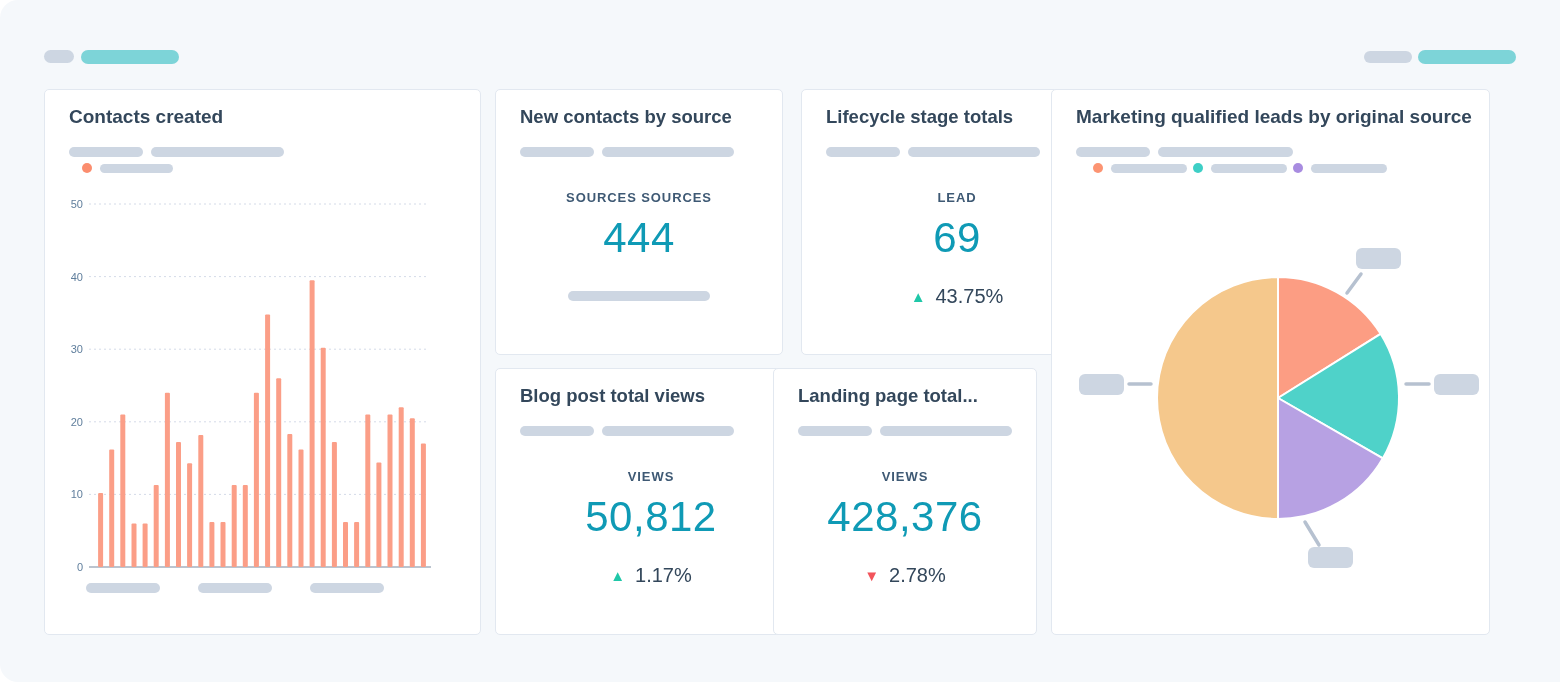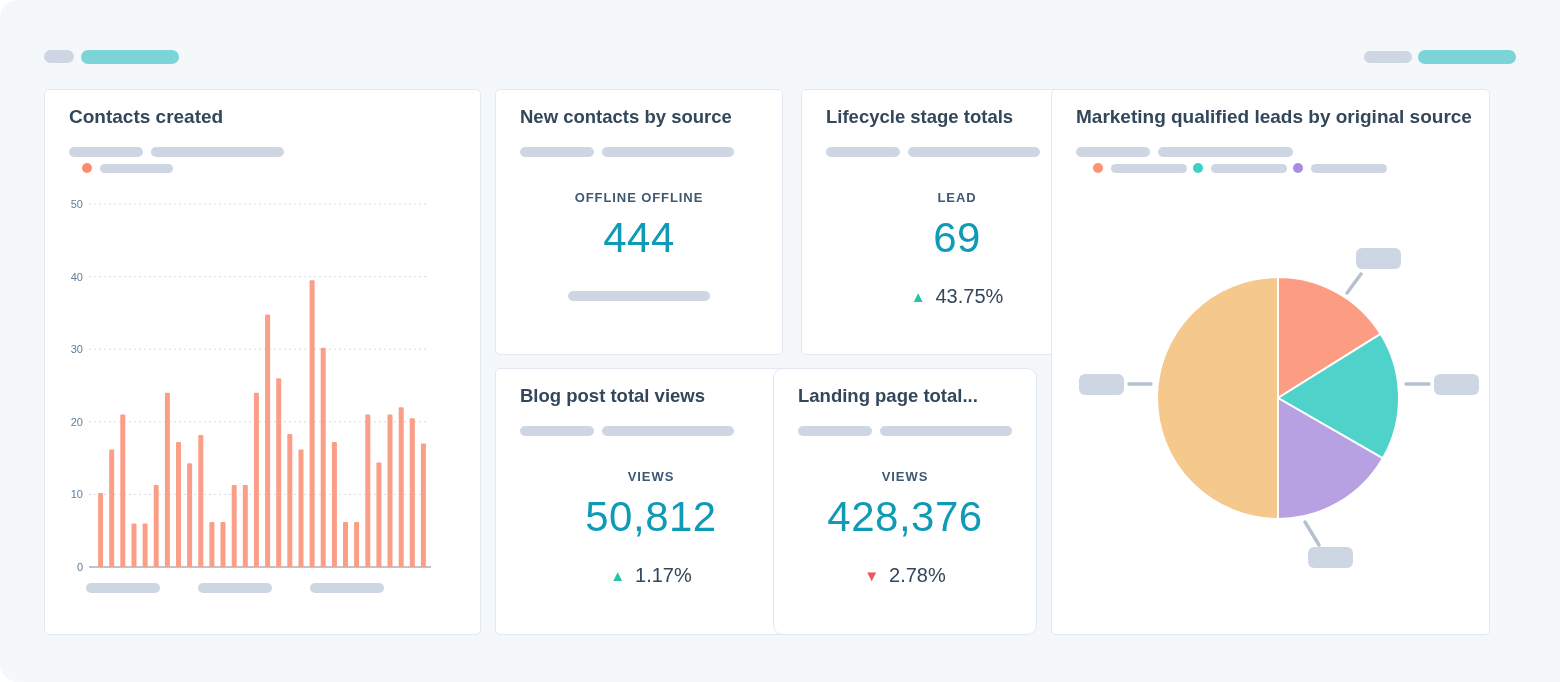--- a/index.html
+++ b/index.html
@@ -8,21 +8,21 @@
   
   .pill{position:absolute;border-radius:7px;background:var(--placeholder-gray,#cdd6e2);}
   .pill.teal{background:var(--accent-teal,#7dd4d8);}
   
   .card{position:absolute;background:var(--card-bg,#fff);border:1px solid var(--card-border,#e2e8f0);
         border-radius:5px;box-sizing:border-box;}
   #card-contacts{left:44px;top:89px;width:437px;height:546px;}
   #card-new-contacts{left:495px;top:89px;width:288px;height:266px;}
   #card-lifecycle{left:773px;top:89px;width:312px;height:266px;margin-left:28px;}
   #card-blog{left:495px;top:368px;width:312px;height:267px;}
-  #card-landing{left:773px;top:368px;width:264px;height:267px;border-radius:10px;}
+  #card-landing{left:773px;top:368px;width:264px;height:267px;}
   #card-pie{left:1051px;top:89px;width:439px;height:546px;}
   .card h2{position:absolute;left:24px;top:14px;margin:0;font-size:19px;line-height:26px;
            font-weight:700;color:var(--title-text,#33475b);white-space:nowrap;}
   .metric h2{font-size:18.5px;}
   .ph-row{position:absolute;left:24px;top:57px;display:flex;gap:8px;}
   .ph{height:10px;border-radius:5px;background:var(--placeholder-gray,#cdd6e2);}
   .w74{width:74px;}.w132{width:132px;}.w133{width:133px;}.w135{width:135px;}.w76{width:76px;}.w73{width:73px;height:9px;}
   .legend-row{position:absolute;left:37px;top:73px;display:flex;gap:6px;align-items:center;}
   .legend-item{display:flex;align-items:center;gap:8px;}
   .legend-dot{width:10px;height:10px;border-radius:50%;display:inline-block;}
@@ -112,21 +112,21 @@
         <rect x="265" y="493" width="74" height="10" rx="5" fill="#cdd6e2"></rect>
       </svg>
   </section>
 
   <section class="card metric" id="card-new-contacts">
     <h2>New contacts by source</h2>
     <div class="ph-row">
       <span class="ph w74"></span>
       <span class="ph w132"></span>
     </div>
-    <div class="m-label">OFFLINE OFFLINE</div>
+    <div class="m-label">SOURCES SOURCES</div>
     <div class="m-value">444</div>
     <span class="ph m-pill-bottom"></span>
   </section>
 
   <section class="card metric" id="card-lifecycle">
     <h2>Lifecycle stage totals</h2>
     <div class="ph-row">
       <span class="ph w74"></span>
       <span class="ph w132"></span>
     </div>

